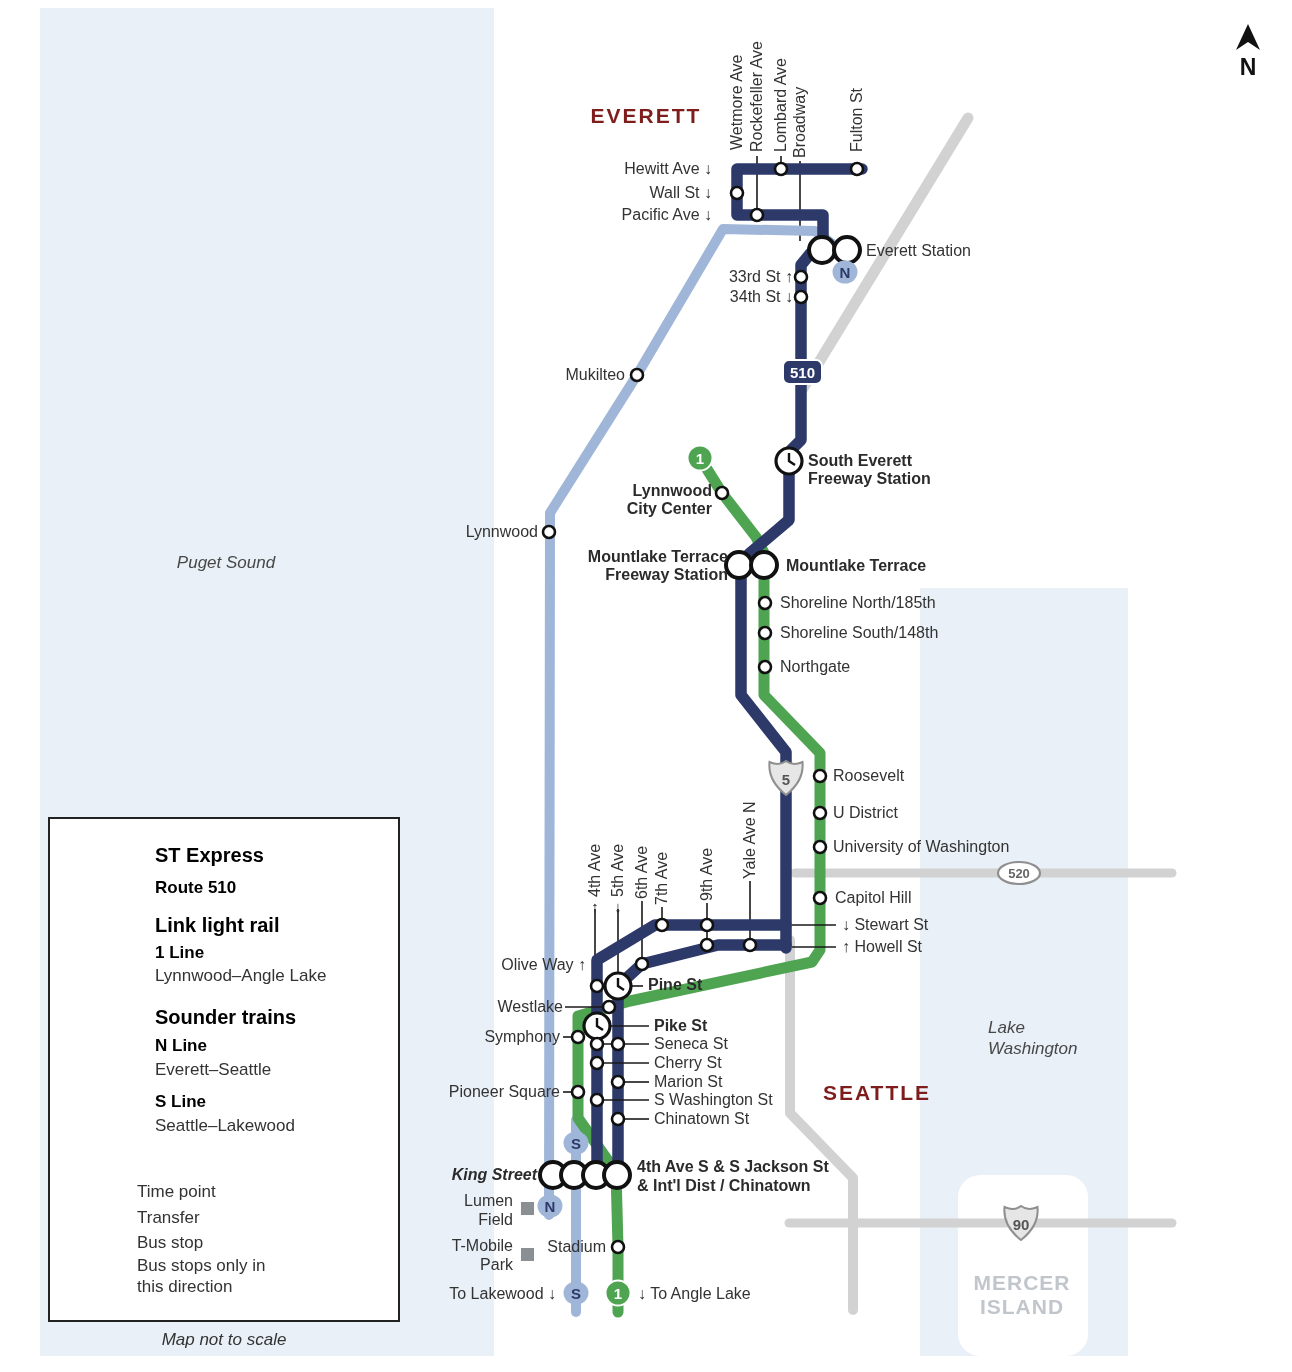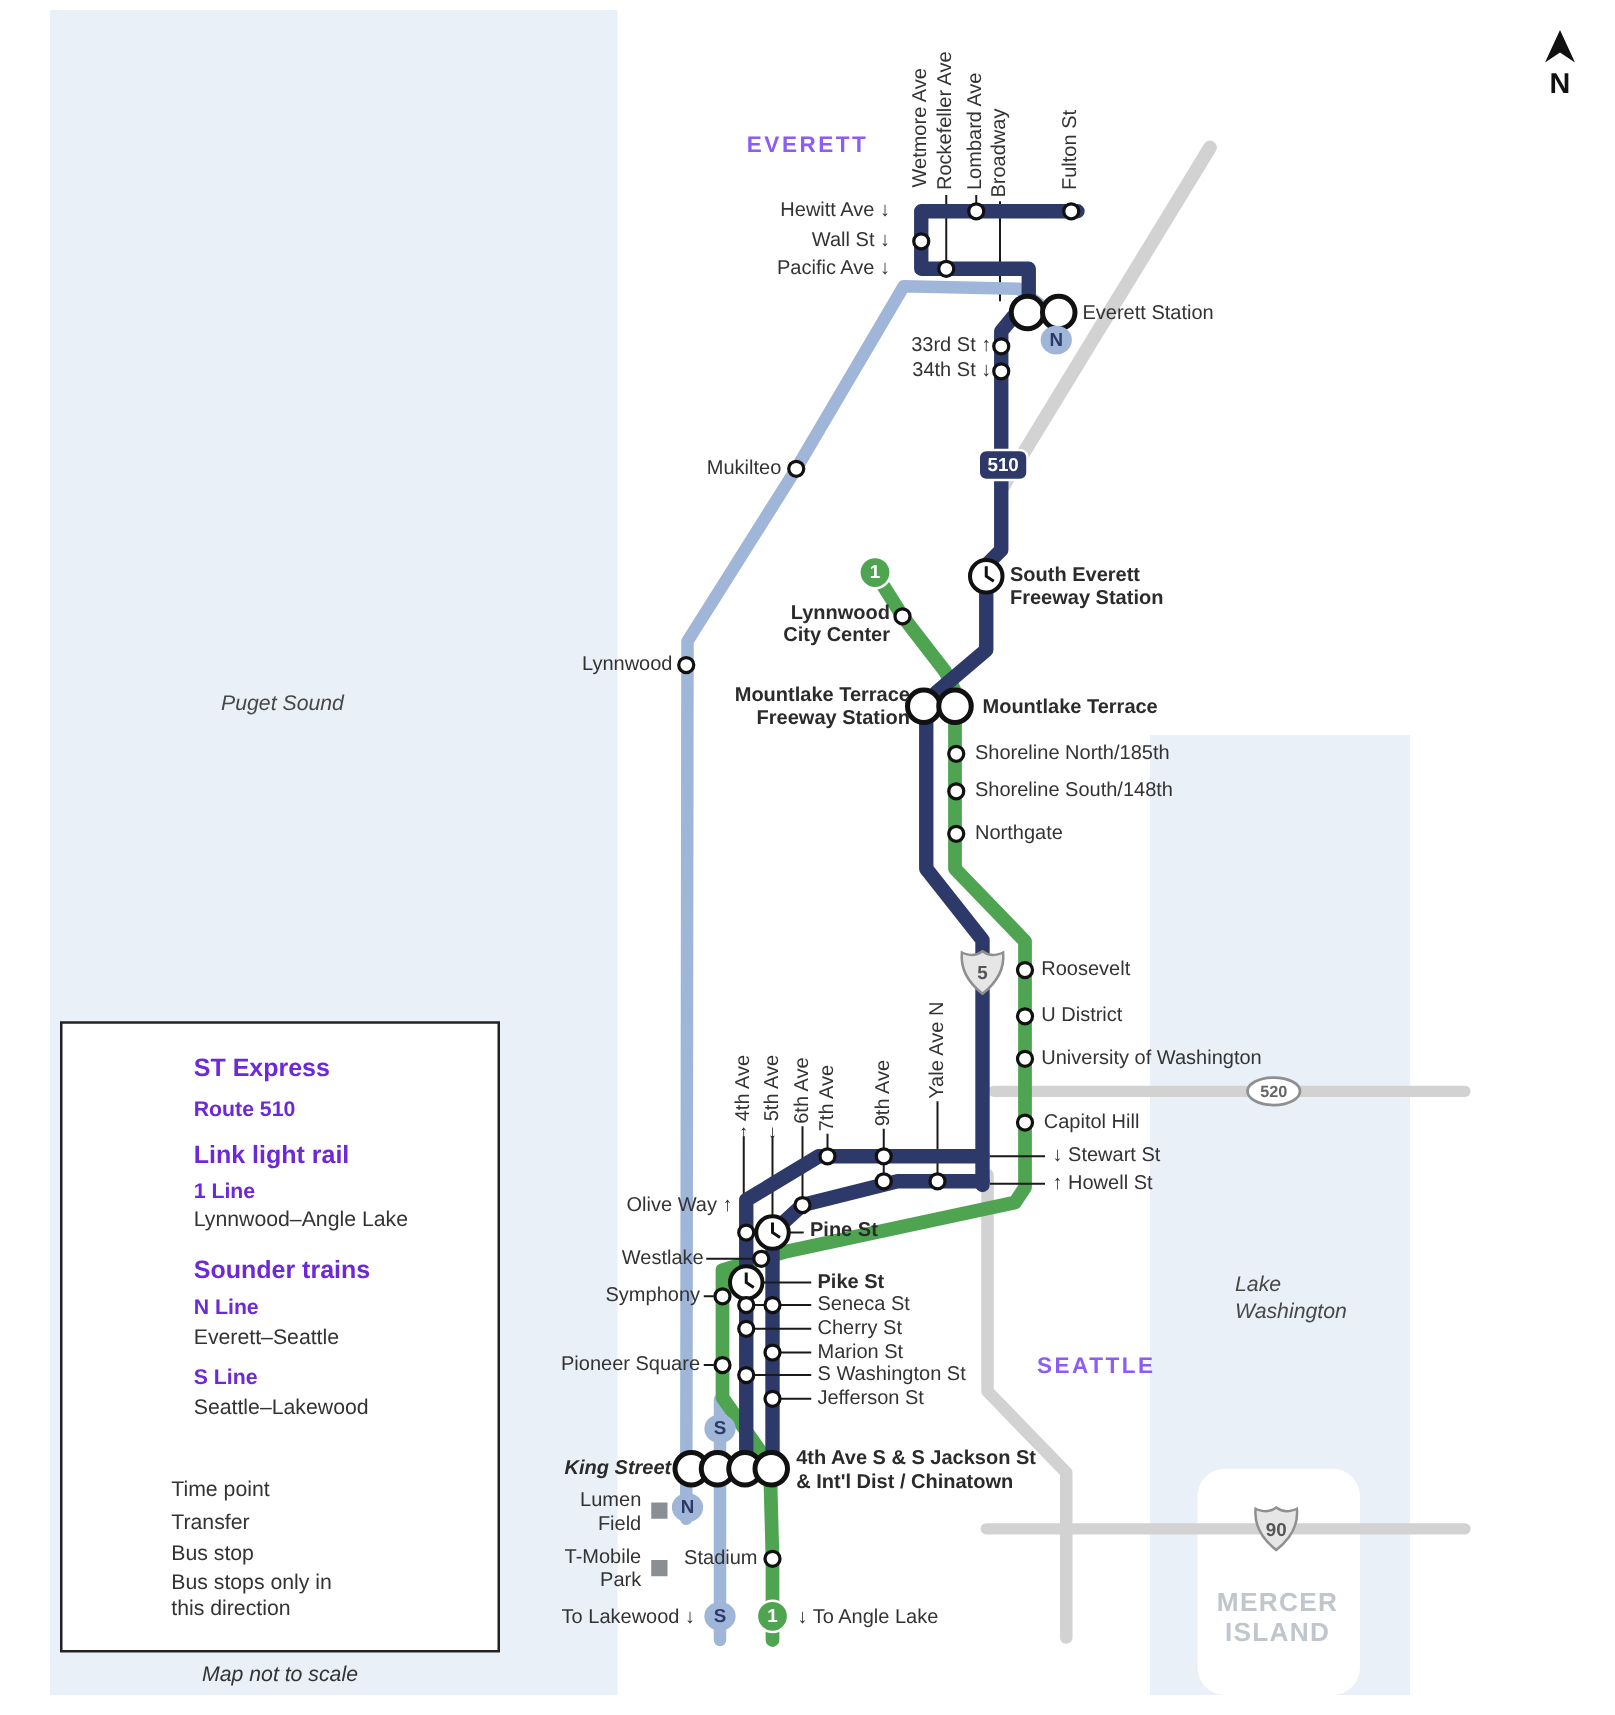--- a/index.html
+++ b/index.html
@@ -5,27 +5,27 @@
   html,body{margin:0;padding:0;background:#fff;}
   #canvas{position:relative;width:1292px;height:1372px;background:#fff;overflow:hidden;
           font-family:"Liberation Sans",sans-serif;}
   #mapsvg{position:absolute;left:0;top:0;}
   .lbl{position:absolute;white-space:nowrap;font-size:16px;color:#333;transform:translate(0,-50%);line-height:18px;}
   .lbl.r{transform:translate(-100%,-50%);}
   .lbl.b{font-weight:bold;color:#2b2b2b;}
   .vlbl{position:absolute;white-space:nowrap;font-size:16px;color:#333;line-height:20px;
         transform-origin:0 0;transform:rotate(-90deg);}
   .varrow{position:absolute;font-size:15px;font-weight:bold;color:#222;transform:translate(-50%,-50%);}
-  .city{position:absolute;font-weight:bold;color:#8b5cf6;letter-spacing:2px;font-size:18px;transform:translate(-50%,-50%);}
+  .city{position:absolute;font-weight:bold;color:#7f1d1d;letter-spacing:2px;font-size:21px;transform:translate(-50%,-50%);}
   .city.small{font-size:21px;letter-spacing:1px;color:#c0c6cc;}
   .water-lbl{position:absolute;font-style:italic;color:#474747;font-size:17px;transform:translate(-50%,-50%);}
   .water-lbl.l{transform:translate(0,-50%);}
   .legend-box{position:absolute;left:48px;top:817px;width:352px;height:505px;background:#fff;
               border:2.5px solid #222;box-sizing:border-box;}
-  .leg-txt{position:absolute;white-space:nowrap;color:#6d28d9;transform:translate(0,-50%);}
+  .leg-txt{position:absolute;white-space:nowrap;color:#000000;transform:translate(0,-50%);}
   .leg-h{font-size:20px;font-weight:bold;}
   .leg-m{font-size:17px;font-weight:bold;}
   .leg-s{font-size:17px;color:#333;}
   .footnote{position:absolute;font-style:italic;font-size:17px;color:#333;transform:translate(-50%,-50%);}
   .compassN{position:absolute;font-size:23px;font-weight:bold;color:#111;transform:translate(-50%,-50%);}
 </style>
 </head>
 <body>
 
 <div id="canvas">
@@ -317,21 +317,21 @@
 <div class="lbl" style="left:842px;top:947px;">↑ Howell St</div>
 <div class="lbl r" style="left:586px;top:965px;">Olive Way ↑</div>
 <div class="lbl b" style="left:648px;top:985px;">Pine St</div>
 <div class="lbl r" style="left:563px;top:1007px;">Westlake</div>
 <div class="lbl b" style="left:654px;top:1026px;">Pike St</div>
 <div class="lbl r" style="left:560px;top:1037px;">Symphony</div>
 <div class="lbl" style="left:654px;top:1044px;">Seneca St</div>
 <div class="lbl" style="left:654px;top:1063px;">Cherry St</div>
 <div class="lbl" style="left:654px;top:1082px;">Marion St</div>
 <div class="lbl" style="left:654px;top:1100px;">S Washington St</div>
-<div class="lbl" style="left:654px;top:1119px;">Jefferson St</div>
+<div class="lbl" style="left:654px;top:1119px;">Chinatown St</div>
 <div class="lbl r" style="left:560px;top:1092px;">Pioneer Square</div>
 <div class="lbl b r" style="left:537px;top:1175px;font-style:italic;">King Street</div>
 <div class="lbl b" style="left:637px;top:1167px;">4th Ave S &amp; S Jackson St</div>
 <div class="lbl b" style="left:637px;top:1186px;">&amp; Int'l Dist / Chinatown</div>
 <div class="lbl r" style="left:513px;top:1201px;">Lumen</div>
 <div class="lbl r" style="left:513px;top:1220px;">Field</div>
 <div class="lbl r" style="left:513px;top:1246px;">T-Mobile</div>
 <div class="lbl r" style="left:513px;top:1265px;">Park</div>
 <div class="lbl r" style="left:606px;top:1247px;">Stadium</div>
 <div class="lbl r" style="left:556px;top:1294px;">To Lakewood ↓</div>

